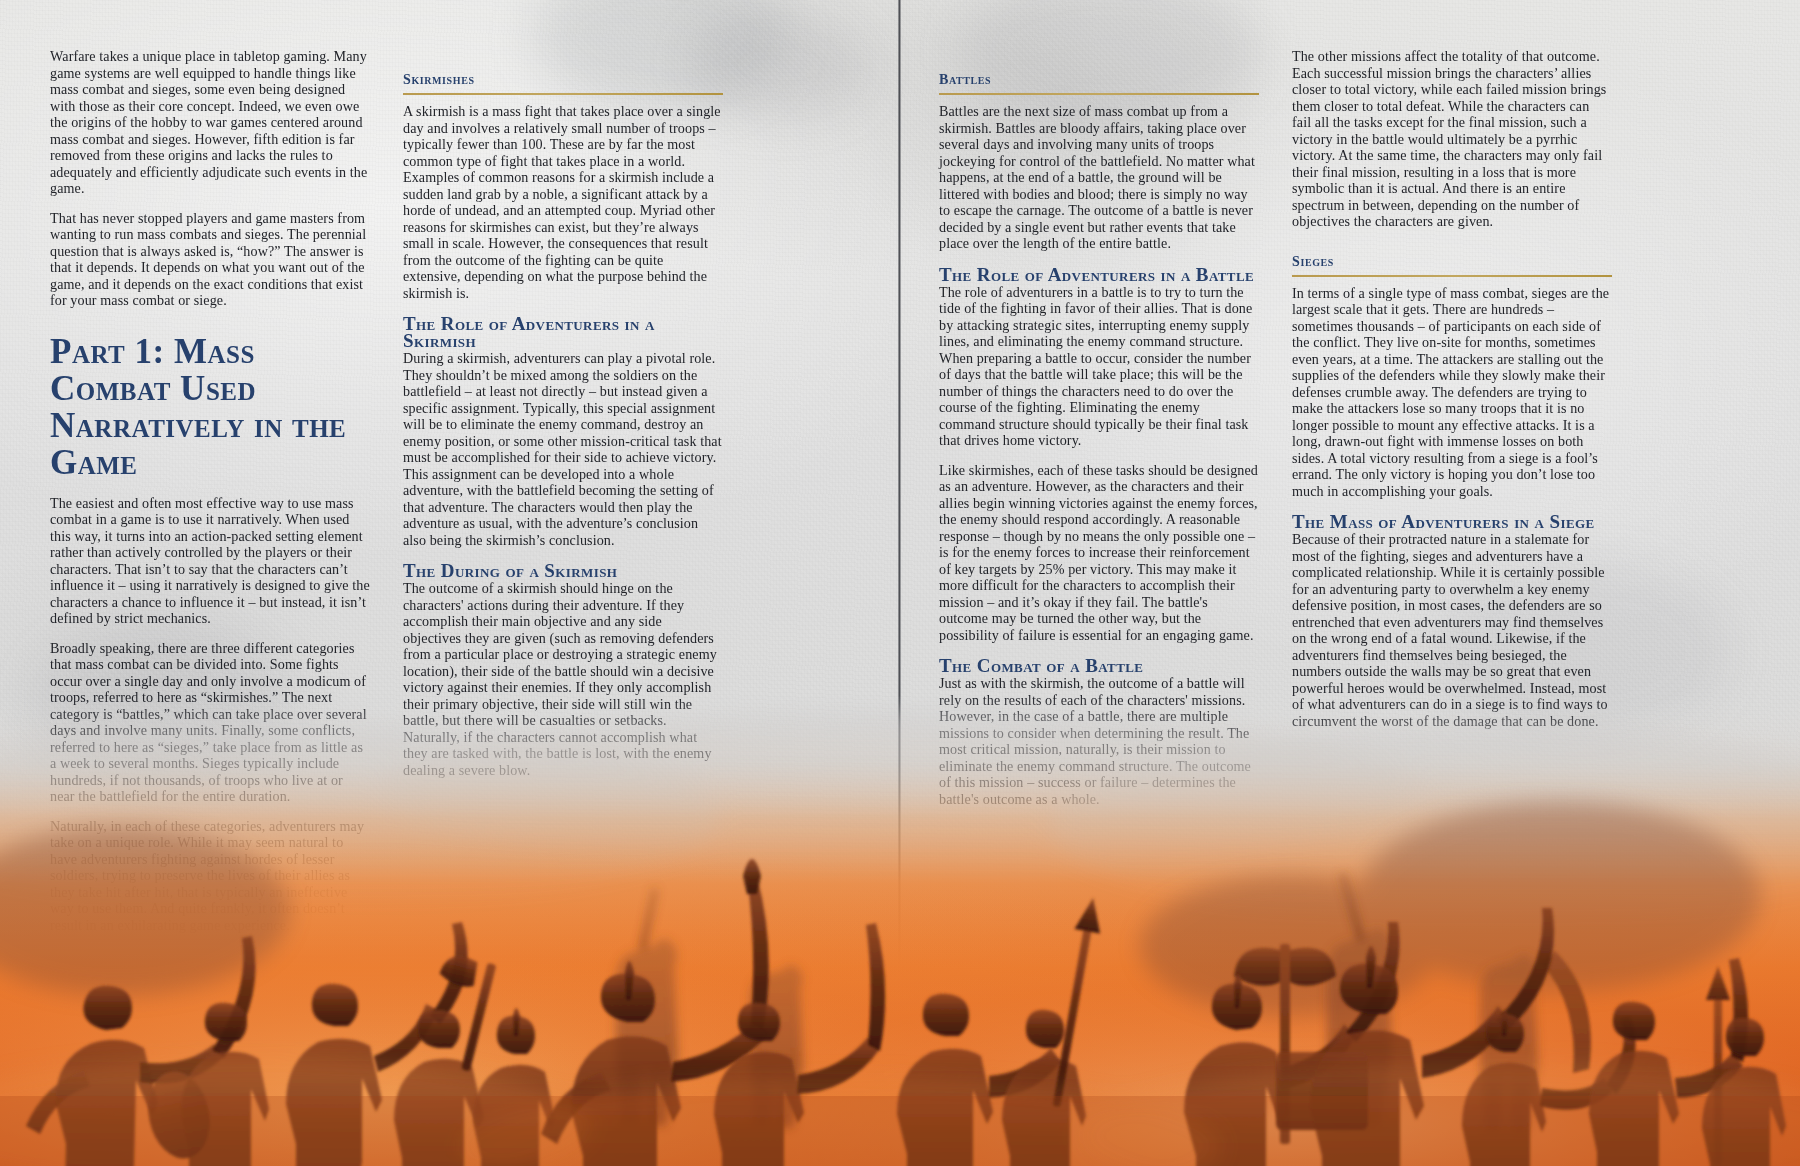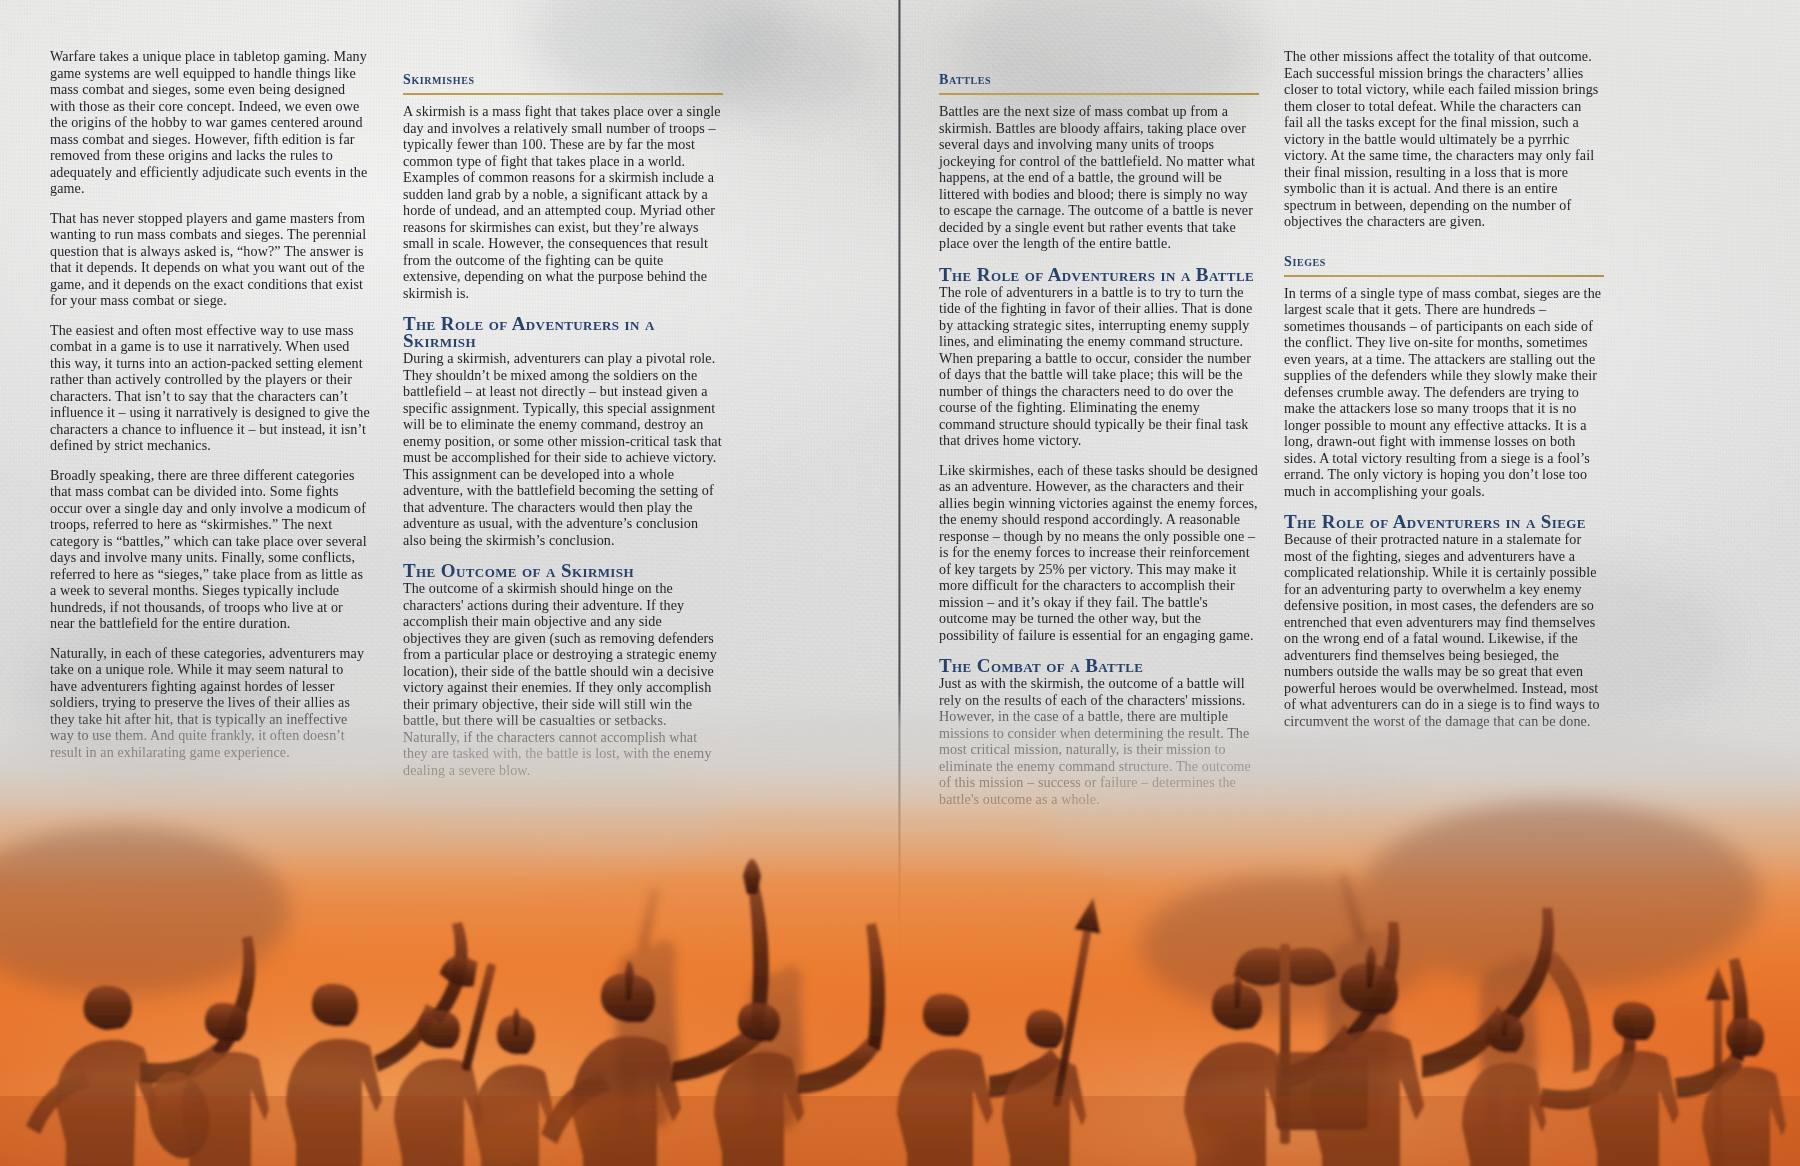--- a/index.html
+++ b/index.html
@@ -79,21 +79,21 @@
     width: 320px;
     font-size: 14.1px;
     line-height: 16.5px;
     color: #22242a;
     text-align: left;
   }
 
   #col-1 { left: 50px;  }
   #col-2 { left: 403px; }
   #col-3 { left: 38px;  }
-  #col-4 { left: 383px; }
+  #col-4 { left: 391px; }
 
   .col p {
     margin: 0 0 13px 0;
     text-indent: 0;
     letter-spacing: 0.1px;
   }
 
   
   .part-title {
     color: #27416d;
@@ -155,32 +155,33 @@
   <div class="stain" style="left:30px; top:620px; width:260px; height:170px; background:rgba(125,127,133,0.10);"></div>
   <div class="stain" style="left:1430px; top:560px; width:300px; height:180px; background:rgba(125,127,133,0.09);"></div>
 
   <div id="gutter"></div>
 
   <div class="page" id="page-left">
 
     <div class="col" id="col-1">
       <p>Warfare takes a unique place in tabletop gaming. Many game systems are well equipped to handle things like mass combat and sieges, some even being designed with those as their core concept. Indeed, we even owe the origins of the hobby to war games centered around mass combat and sieges. However, fifth edition is far removed from these origins and lacks the rules to adequately and efficiently adjudicate such events in the game.</p>
       <p>That has never stopped players and game masters from wanting to run mass combats and sieges. The perennial question that is always asked is, “how?” The answer is that it depends. It depends on what you want out of the game, and it depends on the exact conditions that exist for your mass combat or siege.</p>
+      <div class="part-title">Part 1: Mass Combat Used Narratively in the Game</div>
       <p>The easiest and often most effective way to use mass combat in a game is to use it narratively. When used this way, it turns into an action-packed setting element rather than actively controlled by the players or their characters. That isn’t to say that the characters can’t influence it – using it narratively is designed to give the characters a chance to influence it – but instead, it isn’t defined by strict mechanics.</p>
       <p>Broadly speaking, there are three different categories that mass combat can be divided into. Some fights occur over a single day and only involve a modicum of troops, referred to here as “skirmishes.” The next category is “battles,” which can take place over several days and involve many units. Finally, some conflicts, referred to here as “sieges,” take place from as little as a week to several months. Sieges typically include hundreds, if not thousands, of troops who live at or near the battlefield for the entire duration.</p>
       <p>Naturally, in each of these categories, adventurers may take on a unique role. While it may seem natural to have adventurers fighting against hordes of lesser soldiers, trying to preserve the lives of their allies as they take hit after hit, that is typically an ineffective way to use them. And quite frankly, it often doesn’t result in an exhilarating game experience.</p>
     </div>
 
     <div class="col" id="col-2">
       <div class="sec-head">Skirmishes</div>
       <div class="sec-rule"></div>
       <p>A skirmish is a mass fight that takes place over a single day and involves a relatively small number of troops – typically fewer than 100. These are by far the most common type of fight that takes place in a world. Examples of common reasons for a skirmish include a sudden land grab by a noble, a significant attack by a horde of undead, and an attempted coup. Myriad other reasons for skirmishes can exist, but they’re always small in scale. However, the consequences that result from the outcome of the fighting can be quite extensive, depending on what the purpose behind the skirmish is.</p>
       <div class="sub-head">The Role of Adventurers in a Skirmish</div>
       <p>During a skirmish, adventurers can play a pivotal role. They shouldn’t be mixed among the soldiers on the battlefield – at least not directly – but instead given a specific assignment. Typically, this special assignment will be to eliminate the enemy command, destroy an enemy position, or some other mission-critical task that must be accomplished for their side to achieve victory. This assignment can be developed into a whole adventure, with the battlefield becoming the setting of that adventure. The characters would then play the adventure as usual, with the adventure’s conclusion also being the skirmish’s conclusion.</p>
-      <div class="sub-head">The Outcome of a Skirmish</div>
+      <div class="sub-head">The During of a Skirmish</div>
       <p>The outcome of a skirmish should hinge on the characters' actions during their adventure. If they accomplish their main objective and any side objectives they are given (such as removing defenders from a particular place or destroying a strategic enemy location), their side of the battle should win a decisive victory against their enemies. If they only accomplish their primary objective, their side will still win the battle, but there will be casualties or setbacks. Naturally, if the characters cannot accomplish what they are tasked with, the battle is lost, with the enemy dealing a severe blow.</p>
     </div>
 
   </div>
 
   <div class="page" id="page-right">
 
     <div class="col" id="col-3">
       <div class="sec-head">Battles</div>
       <div class="sec-rule"></div>
@@ -190,21 +191,21 @@
       <p>Like skirmishes, each of these tasks should be designed as an adventure. However, as the characters and their allies begin winning victories against the enemy forces, the enemy should respond accordingly. A reasonable response – though by no means the only possible one – is for the enemy forces to increase their reinforcement of key targets by 25% per victory. This may make it more difficult for the characters to accomplish their mission – and it’s okay if they fail. The battle's outcome may be turned the other way, but the possibility of failure is essential for an engaging game.</p>
       <div class="sub-head">The Combat of a Battle</div>
       <p>Just as with the skirmish, the outcome of a battle will rely on the results of each of the characters' missions. However, in the case of a battle, there are multiple missions to consider when determining the result. The most critical mission, naturally, is their mission to eliminate the enemy command structure. The outcome of this mission – success or failure – determines the battle's outcome as a whole.</p>
     </div>
 
     <div class="col" id="col-4">
       <p>The other missions affect the totality of that outcome. Each successful mission brings the characters’ allies closer to total victory, while each failed mission brings them closer to total defeat. While the characters can fail all the tasks except for the final mission, such a victory in the battle would ultimately be a pyrrhic victory. At the same time, the characters may only fail their final mission, resulting in a loss that is more symbolic than it is actual. And there is an entire spectrum in between, depending on the number of objectives the characters are given.</p>
       <div class="sec-head">Sieges</div>
       <div class="sec-rule"></div>
       <p>In terms of a single type of mass combat, sieges are the largest scale that it gets. There are hundreds – sometimes thousands – of participants on each side of the conflict. They live on-site for months, sometimes even years, at a time. The attackers are stalling out the supplies of the defenders while they slowly make their defenses crumble away. The defenders are trying to make the attackers lose so many troops that it is no longer possible to mount any effective attacks. It is a long, drawn-out fight with immense losses on both sides. A total victory resulting from a siege is a fool’s errand. The only victory is hoping you don’t lose too much in accomplishing your goals.</p>
-      <div class="sub-head">The Role of Adventurers in a Siege</div>
+      <div class="sub-head">The Mass of Adventurers in a Siege</div>
       <p>Because of their protracted nature in a stalemate for most of the fighting, sieges and adventurers have a complicated relationship. While it is certainly possible for an adventuring party to overwhelm a key enemy defensive position, in most cases, the defenders are so entrenched that even adventurers may find themselves on the wrong end of a fatal wound. Likewise, if the adventurers find themselves being besieged, the numbers outside the walls may be so great that even powerful heroes would be overwhelmed. Instead, most of what adventurers can do in a siege is to find ways to circumvent the worst of the damage that can be done.</p>
     </div>
 
   </div>
 
   <div id="illustration">
     <svg viewBox="0 0 1800 470" preserveAspectRatio="none">
       <defs>
         <linearGradient id="sky" x1="0" y1="0" x2="0" y2="1">
           <stop offset="0%" stop-color="#dedede" stop-opacity="0"></stop>

